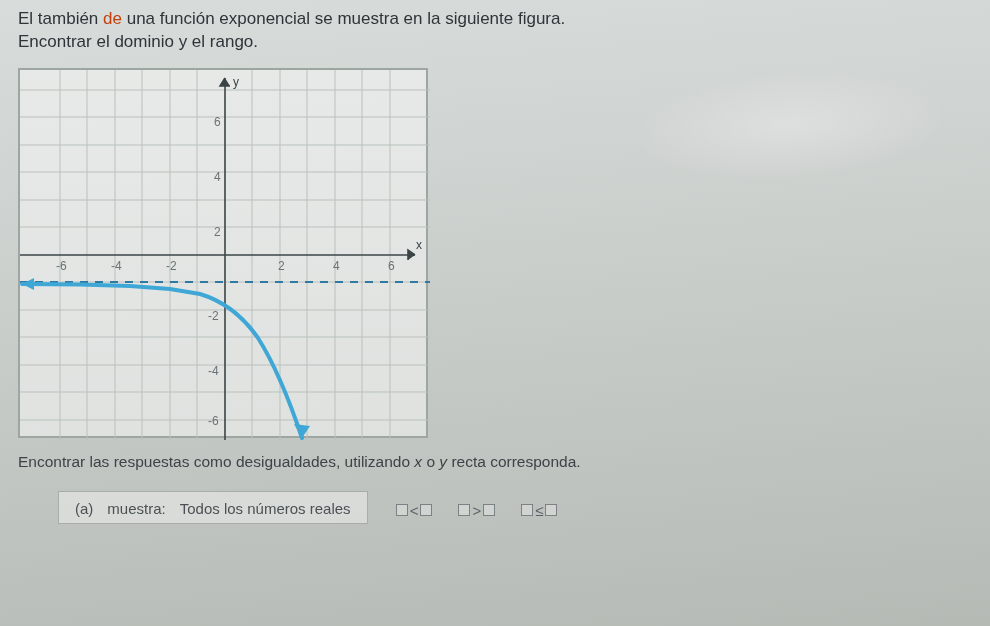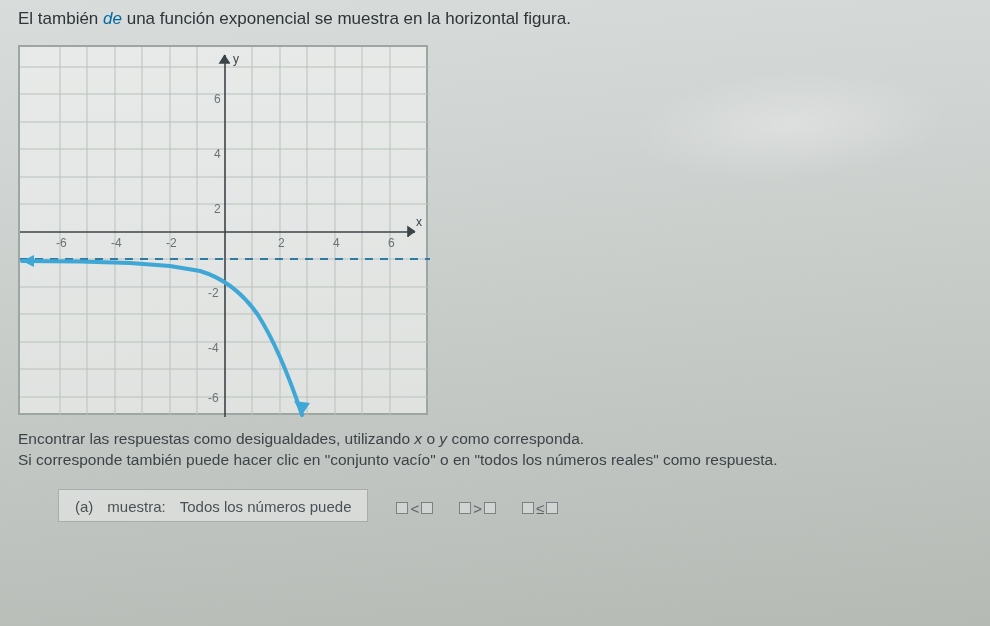--- a/index.html
+++ b/index.html
@@ -16,21 +16,21 @@
   .glare {
     position: absolute;
     top: 70px; right: 40px;
     width: 320px; height: 110px;
     background: radial-gradient(ellipse at center, rgba(255,255,255,0.28), rgba(255,255,255,0) 70%);
     transform: rotate(-4deg);
     pointer-events: none;
   }
   .problem-statement { font-size: 17px; line-height: 1.35; margin-bottom: 14px; }
   .problem-statement .line { display: block; }
-  .problem-statement .hl { color: #0369a1; font-style: italic; }
+  .problem-statement .hl { color: #c2410c; }
   .graph-wrap {
     width: 410px; height: 370px;
     border: 2px solid #9ea6a2;
     background: rgba(245,247,246,0.55);
     position: relative;
     margin-bottom: 14px;
   }
   .instructions { font-size: 15.5px; color: #3d4448; line-height: 1.35; margin-bottom: 18px; }
   .instructions .italic { font-style: italic; }
   .answer-row { display: flex; align-items: stretch; gap: 24px; margin-left: 40px; }
@@ -53,22 +53,23 @@
   }
   .sq { display:inline-block; width:12px; height:12px; border:1.5px solid #7b8285; background: rgba(255,255,255,0.3);}
 </style>
 </head>
 <body>
 
 <div class="glare"></div>
 
 <div class="problem-statement">
   <span class="line">
-    <span>El también </span><span class="hl">de</span><span> una función exponencial se muestra en la horizontal figura.</span>
+    <span>El también </span><span class="hl">de</span><span> una función exponencial se muestra en la siguiente figura.</span>
   </span>
+  <span class="line">Encontrar el dominio y el rango.</span>
 </div>
 
 <div class="graph-wrap">
   <svg viewBox="0 0 410 370" width="410" height="370">
 
     <g stroke="#b9c1bc" stroke-width="1">
 
       <line x1="40" y1="0" x2="40" y2="370"></line>
       <line x1="67" y1="0" x2="67" y2="370"></line>
       <line x1="95" y1="0" x2="95" y2="370"></line>
@@ -133,30 +134,29 @@
              C 252 290, 266 320, 282 368" fill="none" stroke="#3fa7d6" stroke-width="4" stroke-linecap="round"></path>
 
     <polygon points="2,214 14,208 14,220" fill="#3fa7d6"></polygon>
 
     <polygon points="282,368 274,354 290,356" fill="#3fa7d6"></polygon>
   </svg>
 </div>
 
 <div class="instructions">
   <div>
-    <span>Encontrar las respuestas como desigualdades, utilizando </span><span class="italic">x</span><span> o </span><span class="italic">y</span><span> como corresponda.</span>
+    <span>Encontrar las respuestas como desigualdades, utilizando </span><span class="italic">x</span><span> o </span><span class="italic">y</span><span> recta corresponda.</span>
   </div>
-  <div>Si corresponde también puede hacer clic en "conjunto vacío" o en "todos los números reales" como respuesta.</div>
 </div>
 
 <div class="answer-row">
   <div class="answer-box">
     <span class="label">(a)</span>
     <span class="label">muestra:</span>
-    <span class="value">Todos los números puede</span>
+    <span class="value">Todos los números reales</span>
   </div>
   <div class="symbol-buttons">
     <span class="sym-btn">
       <span class="sq"></span>
         <span>&lt;</span>
         <span class="sq"></span>
     </span>
     <span class="sym-btn">
       <span class="sq"></span>
         <span>&gt;</span>

